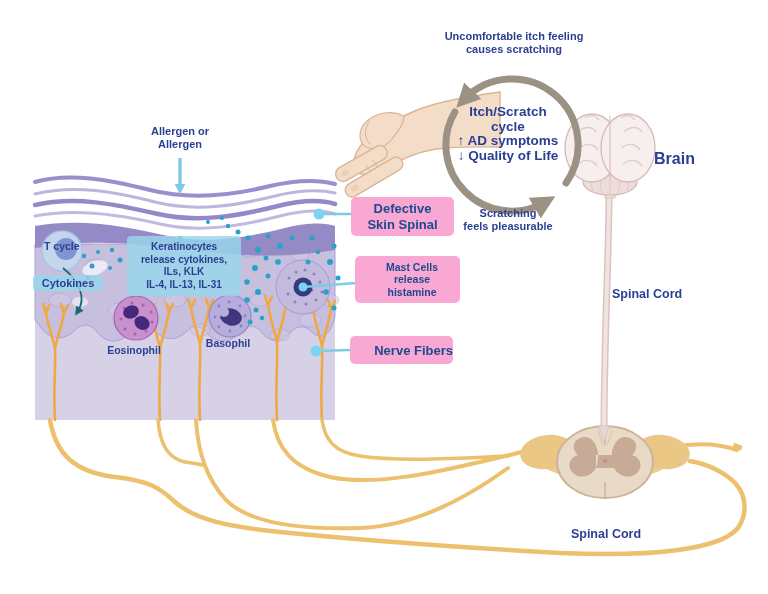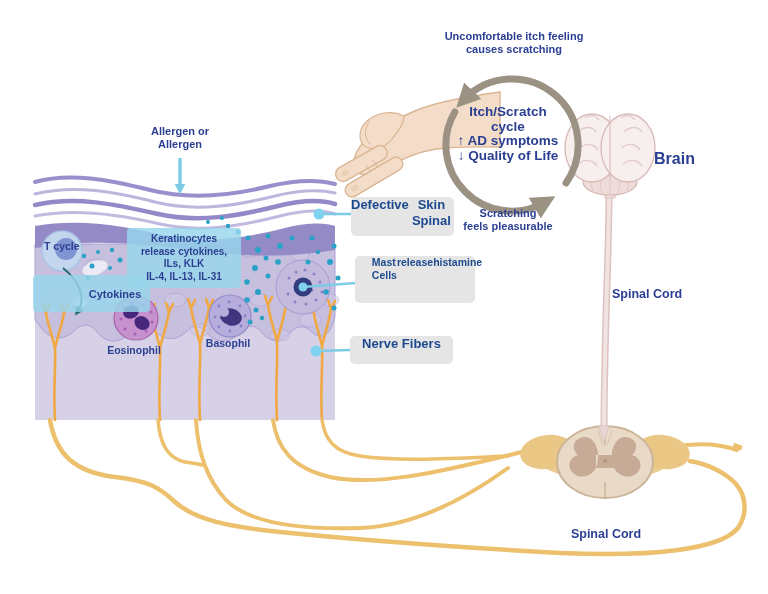--- a/index.html
+++ b/index.html
@@ -1,22 +1,22 @@
 <!DOCTYPE html>
 <html><head>
 <meta charset="utf-8">
 <style>
   html,body{margin:0;padding:0;background:#fff;}
   #stage{position:relative;width:768px;height:594px;background:#ffffff;overflow:hidden;
          font-family:"Liberation Sans",sans-serif;}
   #art{position:absolute;left:0;top:0;}
   .lbl{position:absolute;color:#2b3f92;font-weight:bold;z-index:10;white-space:nowrap;}
   .ctr{text-align:center;white-space:normal;}
-  .bluebox{position:absolute;background:#e5e5e5;border-radius:5px;color:#1d4a8f;
-           font-weight:bold;z-index:10;display:flex;flex-direction:row;justify-content:center;}
+  .bluebox{position:absolute;background:#f9a8d4;border-radius:5px;color:#1d4a8f;
+           font-weight:bold;z-index:10;display:flex;flex-direction:column;justify-content:center;}
   .transbox{position:absolute;background:rgba(151,213,236,0.82);border-radius:4px;color:#2b3f92;
             font-weight:bold;z-index:9;display:flex;flex-direction:column;justify-content:center;
             text-align:center;}
 </style>
 </head>
 <body>
 
 <div id="stage">
 
 <svg id="art" width="768" height="594" viewBox="0 0 768 594">
@@ -269,41 +269,41 @@
   <path d="M180,158 L180,188" stroke="#7ecbe8" stroke-width="3.4" fill="none" marker-end="url(#blueArrow)"></path>
 </svg>
 
   <div class="lbl ctr" style="left:110px;top:125px;width:140px;font-size:11px;line-height:13px;">
     <div>Allergen or</div>
     <div>Allergen</div>
   </div>
 
   <div class="lbl" style="left:44px;top:240px;font-size:10.5px;">T cycle</div>
 
-  <div class="transbox" style="left:33px;top:275px;width:70px;height:37px;font-size:11px;padding-left:47px;">
+  <div class="transbox" style="left:33px;top:275px;width:70px;height:16px;font-size:11px;">
     <div>Cytokines</div>
   </div>
 
-  <div class="transbox" style="left:127px;top:228px;width:114px;height:60px;font-size:10px;line-height:12.5px;">
+  <div class="transbox" style="left:127px;top:236px;width:114px;height:60px;font-size:10px;line-height:12.5px;">
     <div>Keratinocytes</div>
     <div>release cytokines,</div>
     <div>ILs, KLK</div>
     <div>IL-4, IL-13, IL-31</div>
   </div>
 
   <div class="lbl ctr" style="left:92px;top:344px;width:84px;font-size:10.5px;">Eosinophil</div>
 
   <div class="lbl ctr" style="left:186px;top:337px;width:84px;font-size:10.5px;">Basophil</div>
 
   <div class="bluebox ctr" style="left:351px;top:197px;width:103px;height:39px;font-size:13px;line-height:16px;text-align:center;">
     <div>Defective</div>
     <div>Skin Spinal</div>
   </div>
 
-  <div class="bluebox" style="left:355px;top:256px;width:96px;height:47px;font-size:10.5px;line-height:12.5px;padding-left:24px;">
+  <div class="bluebox" style="left:355px;top:256px;width:96px;height:47px;font-size:10.5px;line-height:12.5px;padding-left:9px;align-items:center;">
     <div>Mast Cells</div>
     <div>release</div>
     <div>histamine</div>
   </div>
 
   <div class="bluebox ctr" style="left:350px;top:336px;width:103px;height:28px;font-size:13px;text-align:right;">
     <div>Nerve Fibers</div>
   </div>
 
   <div class="lbl ctr" style="left:424px;top:30px;width:180px;font-size:11px;line-height:12.5px;font-weight:600;">

